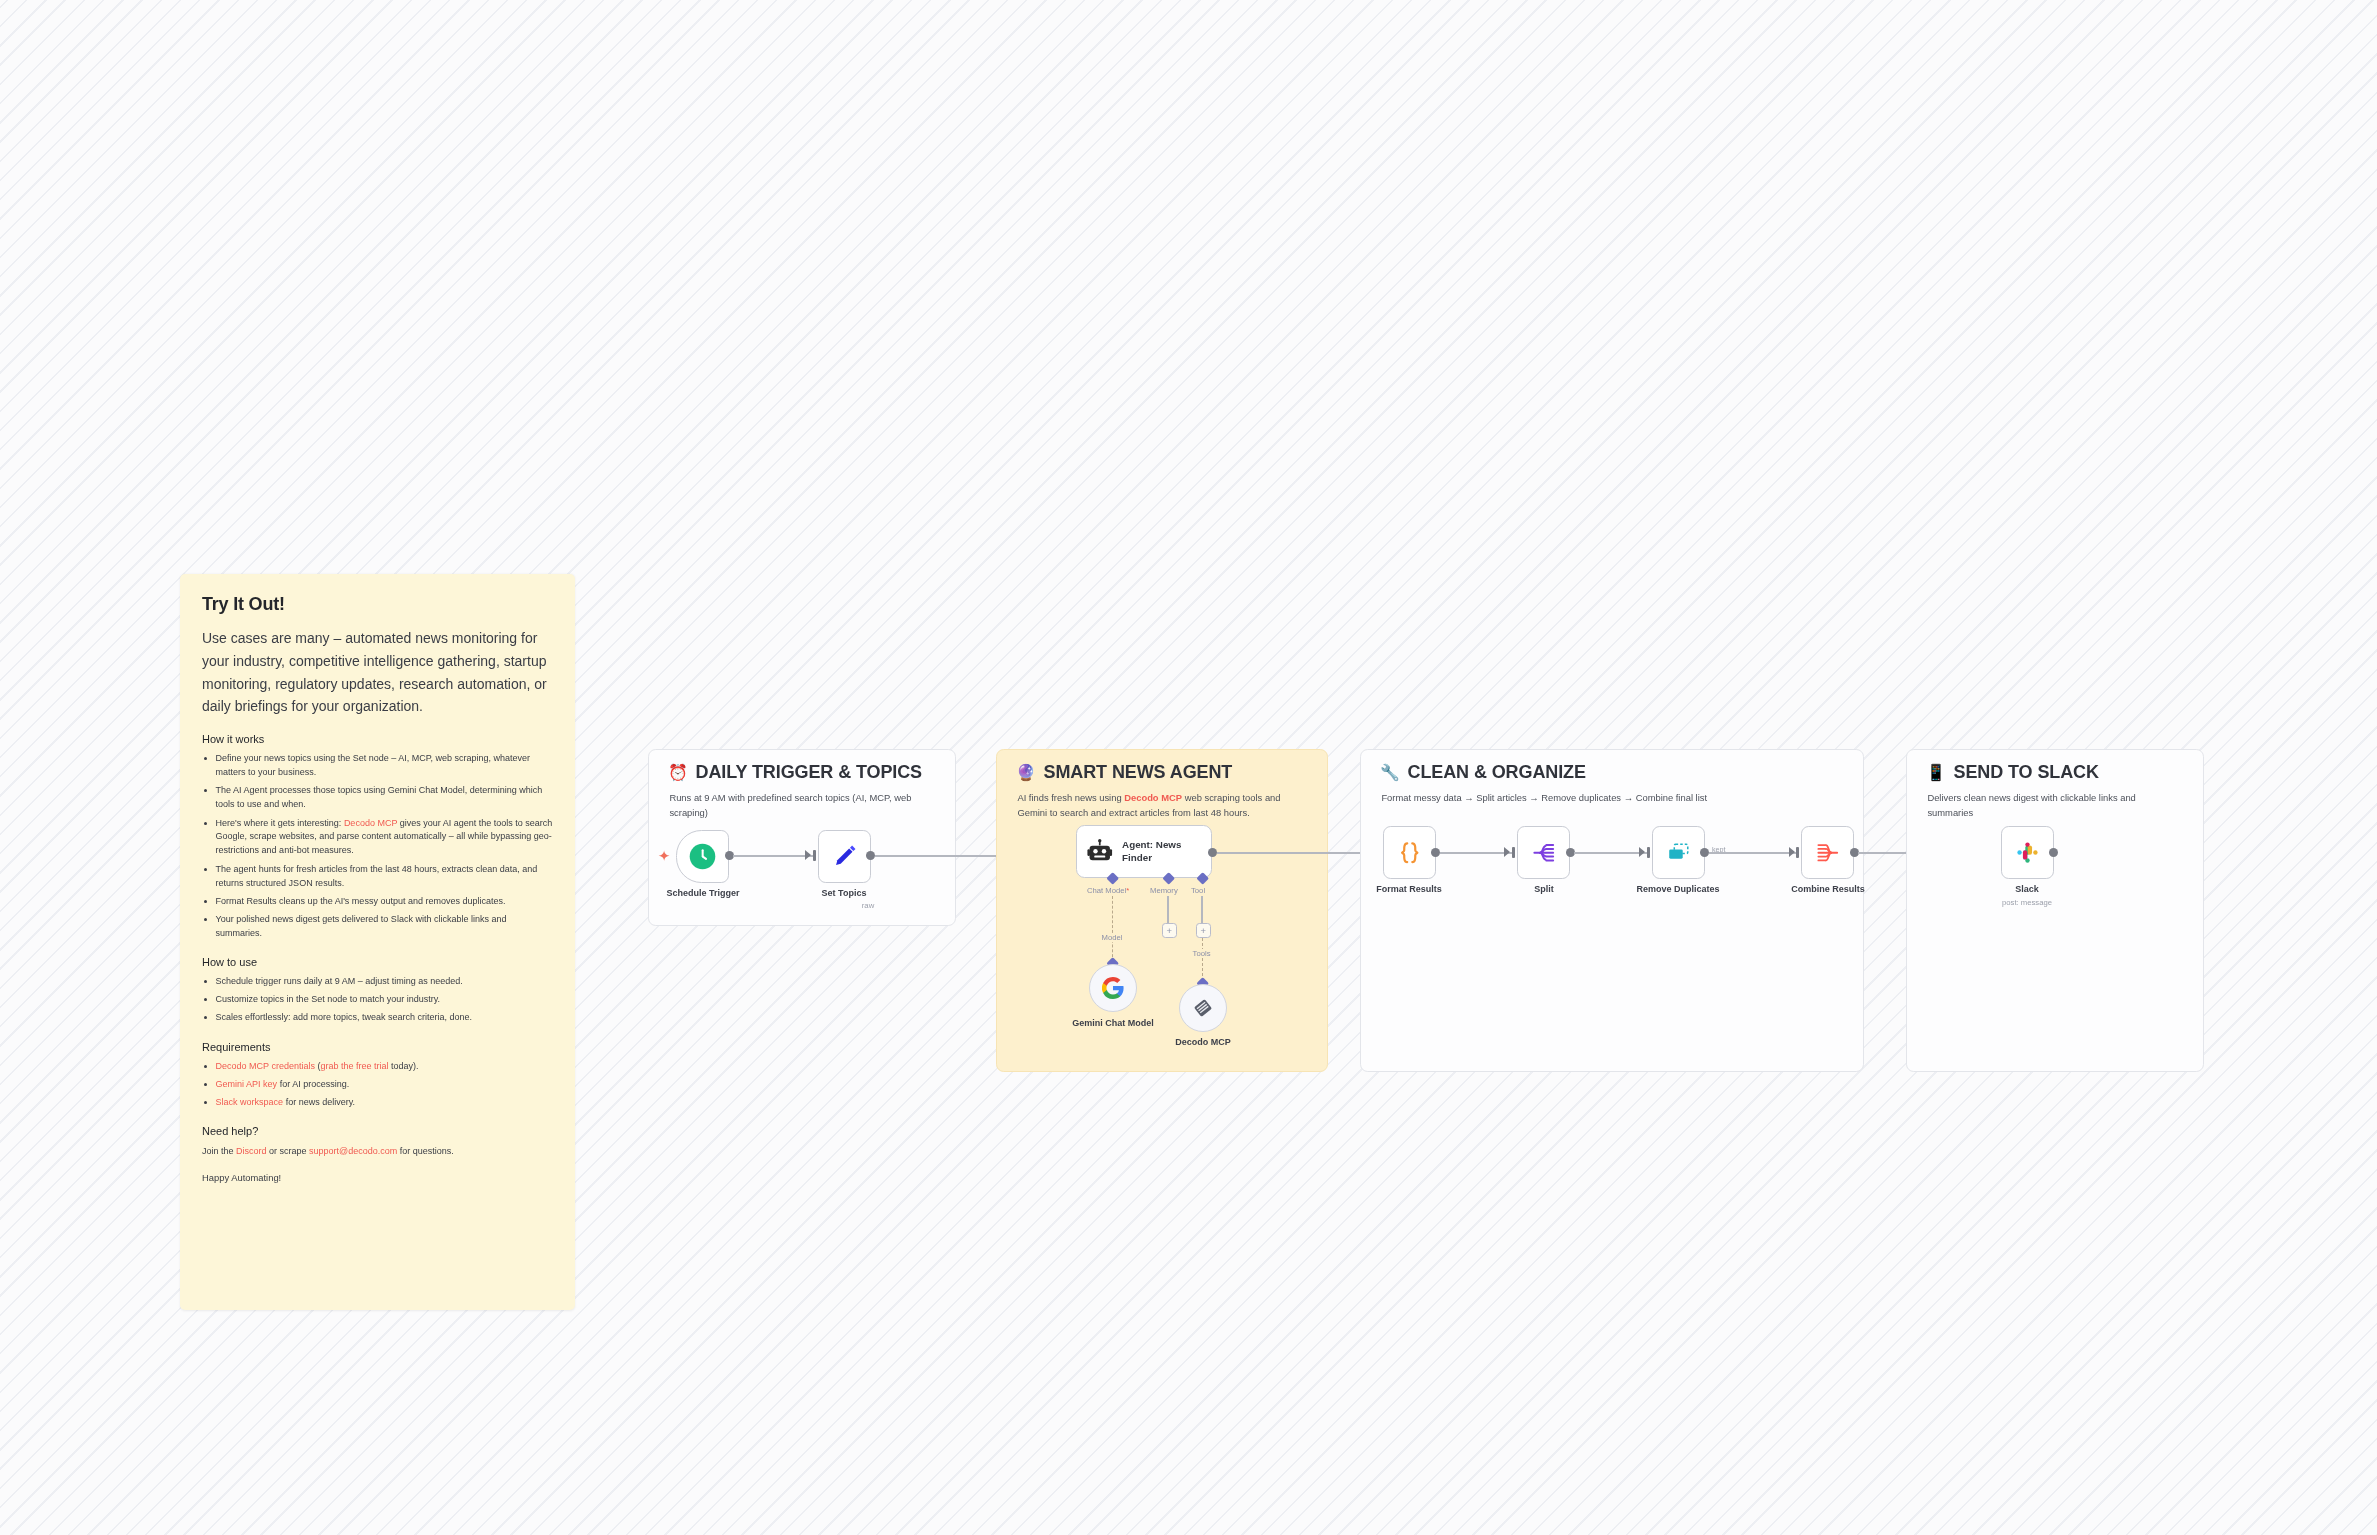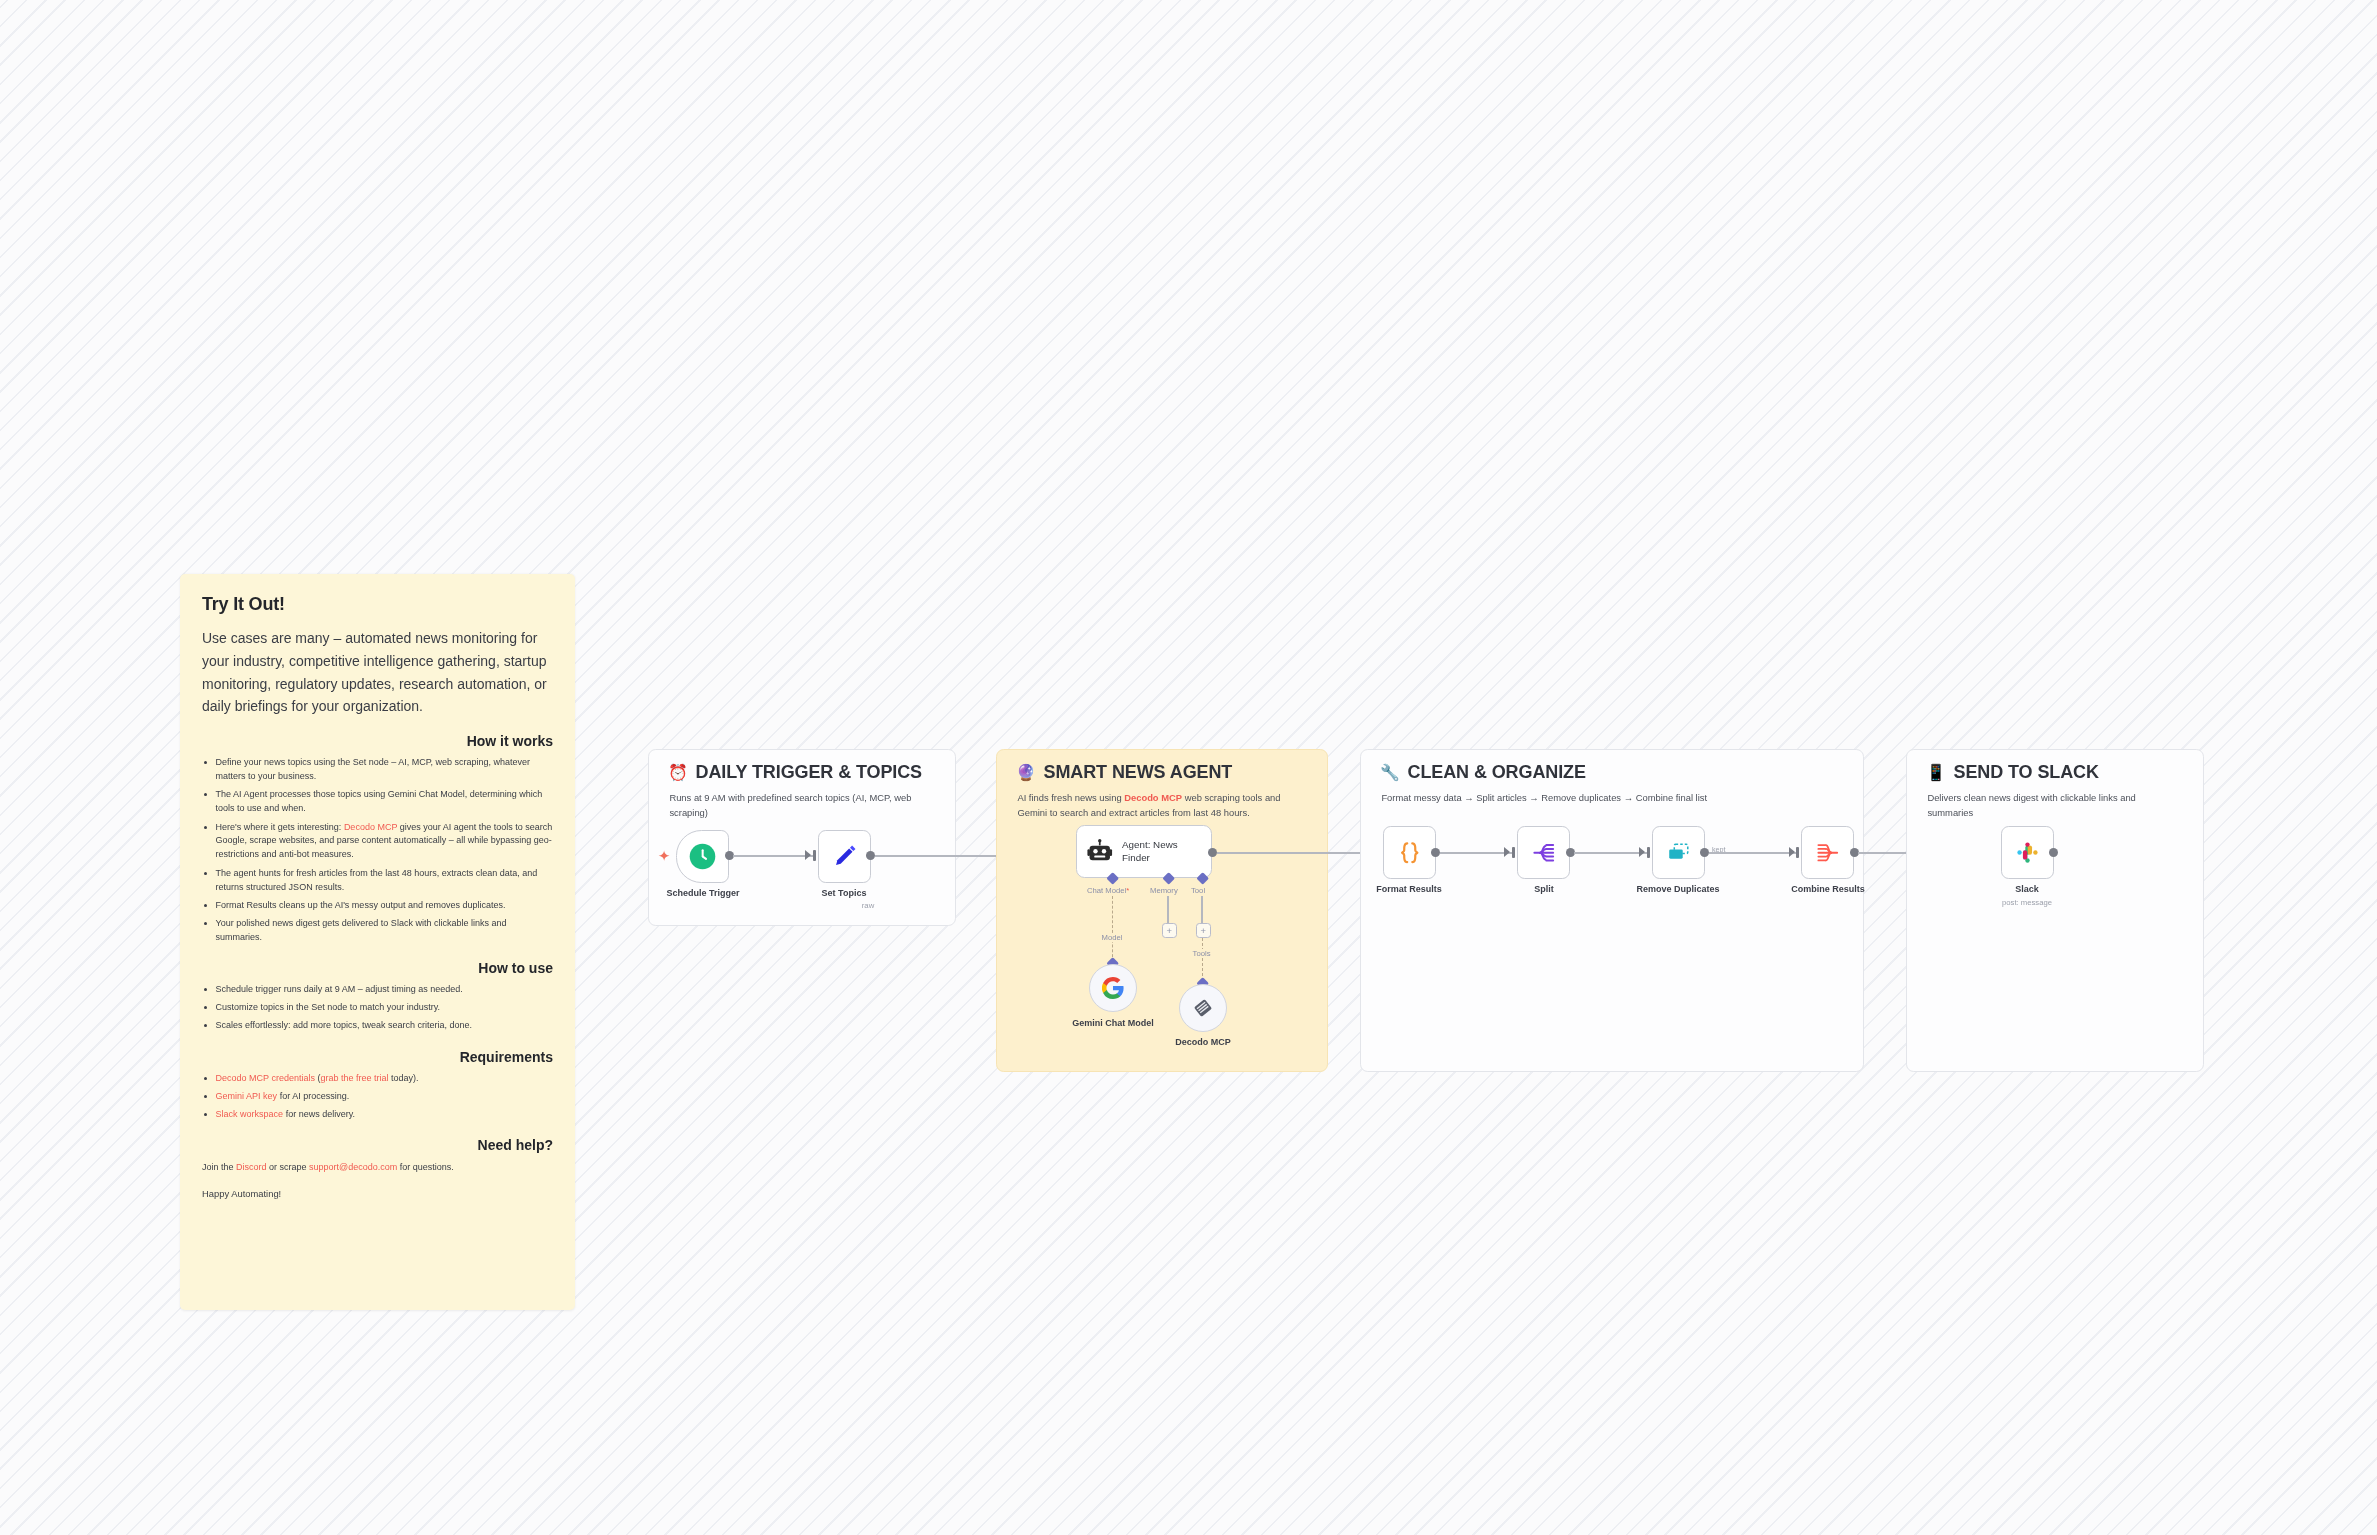--- a/index.html
+++ b/index.html
@@ -50,25 +50,24 @@
     margin: 0 0 14.5px 0;
     color: #2b2d33;
   }
   .sticky p.body {
     font-size: 14px;
     line-height: 1.62;
     margin: 0 0 15.3px 0;
     color: #3a3d45;
   }
   .sticky h2 {
-    font-size: 14px;
-    font-weight: 700;
+    font-size: 11px;
+    font-weight: 400;
     margin: 0 0 6.8px 0;
     color: #24262b;
-    text-align: right;
   }
   .sticky ul {
     margin: 0 0 15.3px 0;
     padding-left: 13.6px;
     list-style: disc;
   }
   .sticky li {
     font-size: 9px;
     line-height: 1.55;
     margin-bottom: 4.3px;
@@ -179,21 +178,21 @@
     top: 71px;
     left: 50%;
     transform: translateX(-50%);
     font-size: 7.7px;
     color: #9ca0ab;
     white-space: nowrap;
     text-align: center;
   }
   .agent-text {
     font-size: 9.8px;
-    font-weight: 400;
+    font-weight: 700;
     color: #35383f;
     line-height: 1.28;
     max-width: 73px;
   }
 
   
   .dot {
     position: absolute;
     width: 9.4px;
     height: 9.4px;

